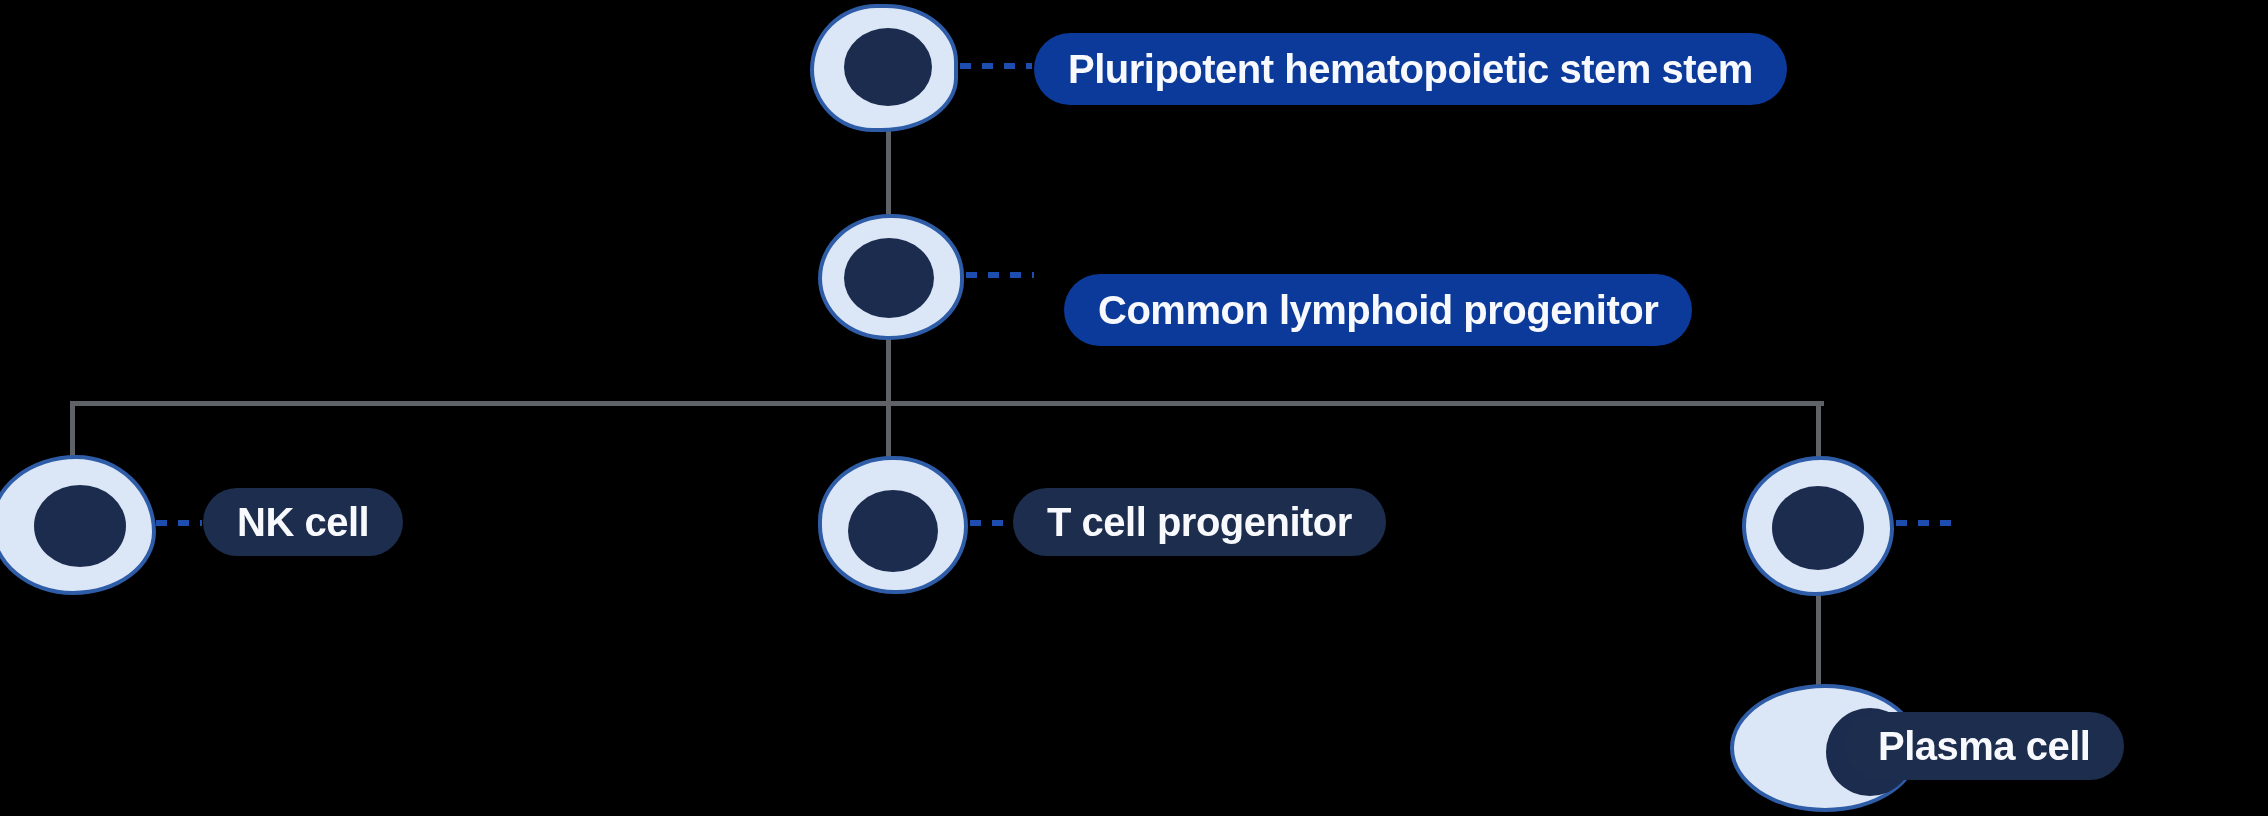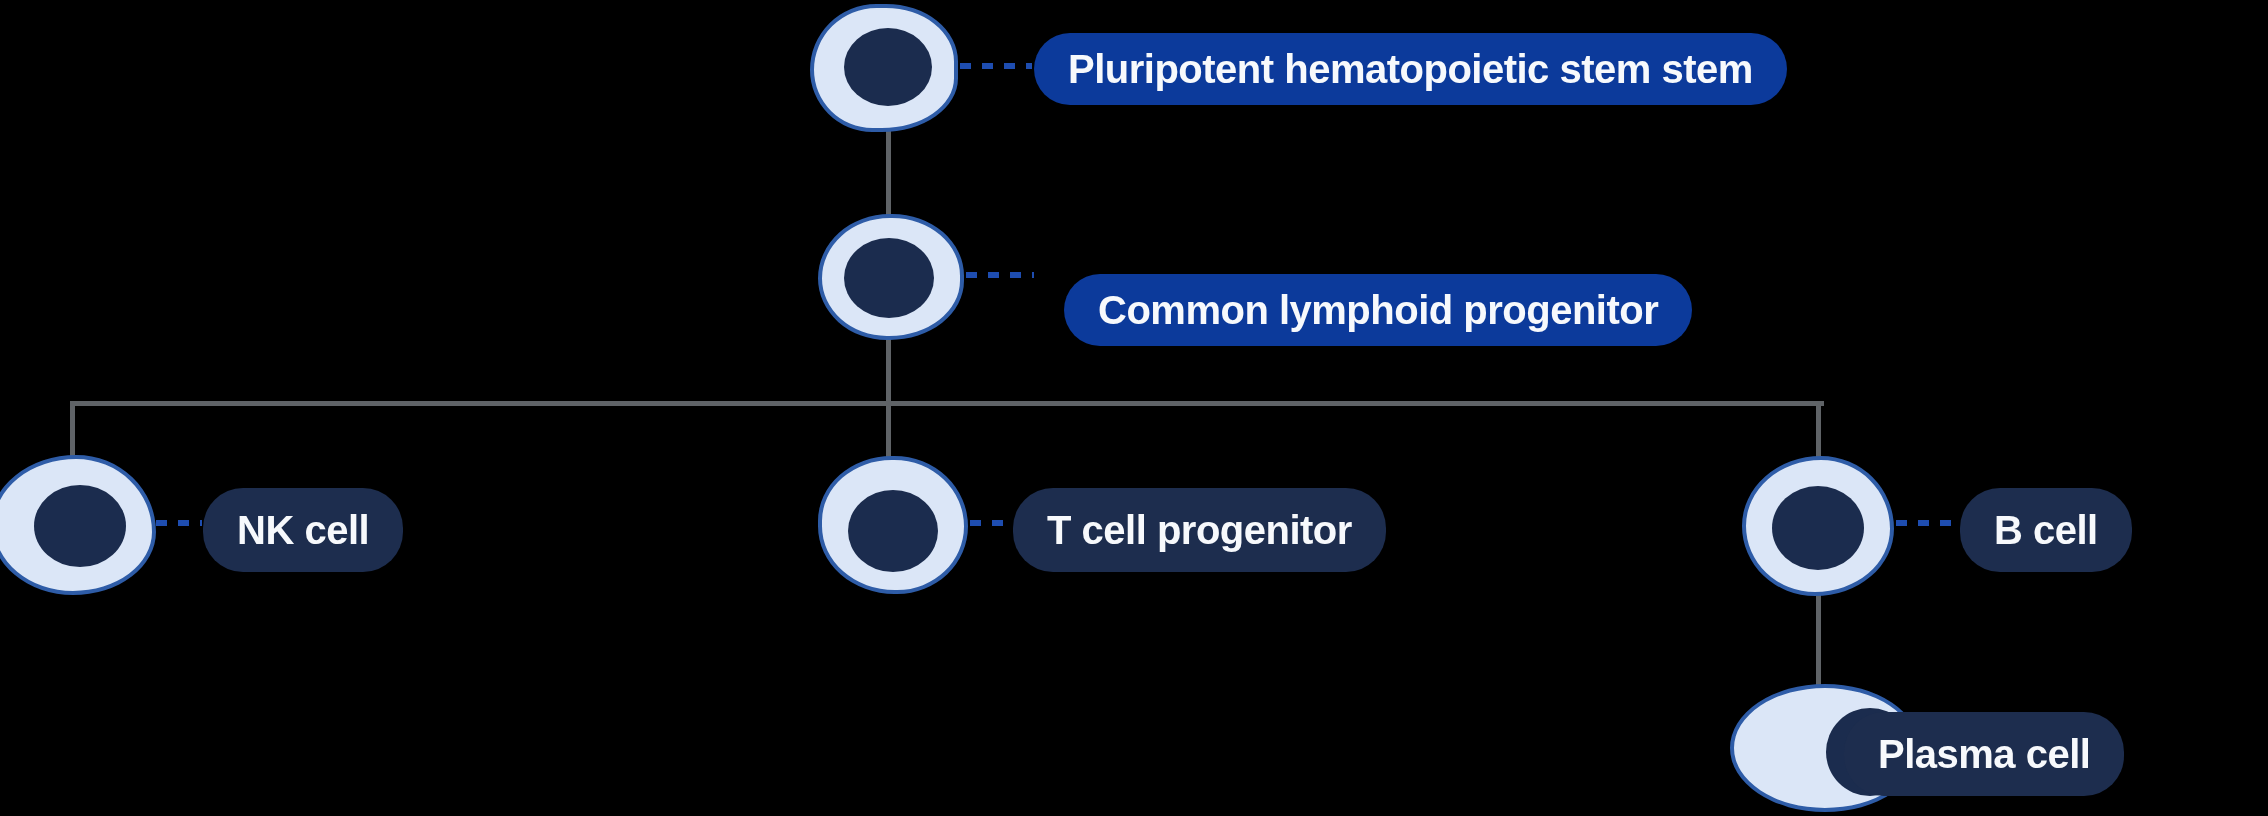--- a/index.html
+++ b/index.html
@@ -57,21 +57,21 @@
     border-radius: 40px;
     color: var(--pill-text, #f7f9fc);
     font-weight: bold;
     white-space: nowrap;
     letter-spacing: -0.5px;
     line-height: 1;
   }
   .pill-royal { background: var(--pill-royal, #0d3a9c); }
   .pill-navy  { background: var(--pill-navy, #1d2d4e); }
   .pill-lg { height: 72px; font-size: 40px; }
-  .pill-sm { height: 84px; font-size: 40px; }
+  .pill-sm { height: 68px; font-size: 40px; }
 </style>
 </head>
 <body>
 
 <div class="stage" style="--background: #000000; --pill-royal: #0c3a9b; --pill-navy: #1d2d4e; --pill-text: #f7f9fc; --cell-fill: #dbe6f7; --cell-stroke: #2e5ca7; --nucleus: #1b2c4e; --connector: #1e4db0; --tree-line: #5f6367;">
 
   <div class="tree-line" style="left:886px; top:126px; width:5px; height:94px;"></div>
   <div class="tree-line" style="left:886px; top:336px; width:5px; height:124px;"></div>
   <div class="tree-line" style="left:70px; top:401px; width:1754px; height:5px;"></div>
   <div class="tree-line" style="left:70px; top:401px; width:5px; height:60px;"></div>
@@ -107,23 +107,20 @@
   </div>
   <div class="leader" style="left:970px; top:520px; width:40px;"></div>
   <div class="pill pill-navy pill-sm" style="left:1013px; top:488px;text-align:right;">
     <span>T cell progenitor</span>
   </div>
 
   <div class="cell blob-e" style="left:1742px; top:456px; width:152px; height:140px;">
     <div class="nucleus" style="left:26px; top:26px; width:92px; height:84px;"></div>
   </div>
   <div class="leader" style="left:1896px; top:520px; width:58px;"></div>
-  <div class="pill pill-navy pill-sm" style="left:1960px; top:488px;">
-    <span>B cell</span>
-  </div>
 
   <div class="cell blob-ellipse" style="left:1730px; top:684px; width:190px; height:128px;">
     <div class="nucleus" style="left:92px; top:20px; width:88px; height:88px;"></div>
   </div>
   <div class="leader" style="left:1922px; top:744px; width:34px;"></div>
   <div class="pill pill-navy pill-sm" style="left:1844px; top:712px;">
     <span>Plasma cell</span>
   </div>
 
 </div>

